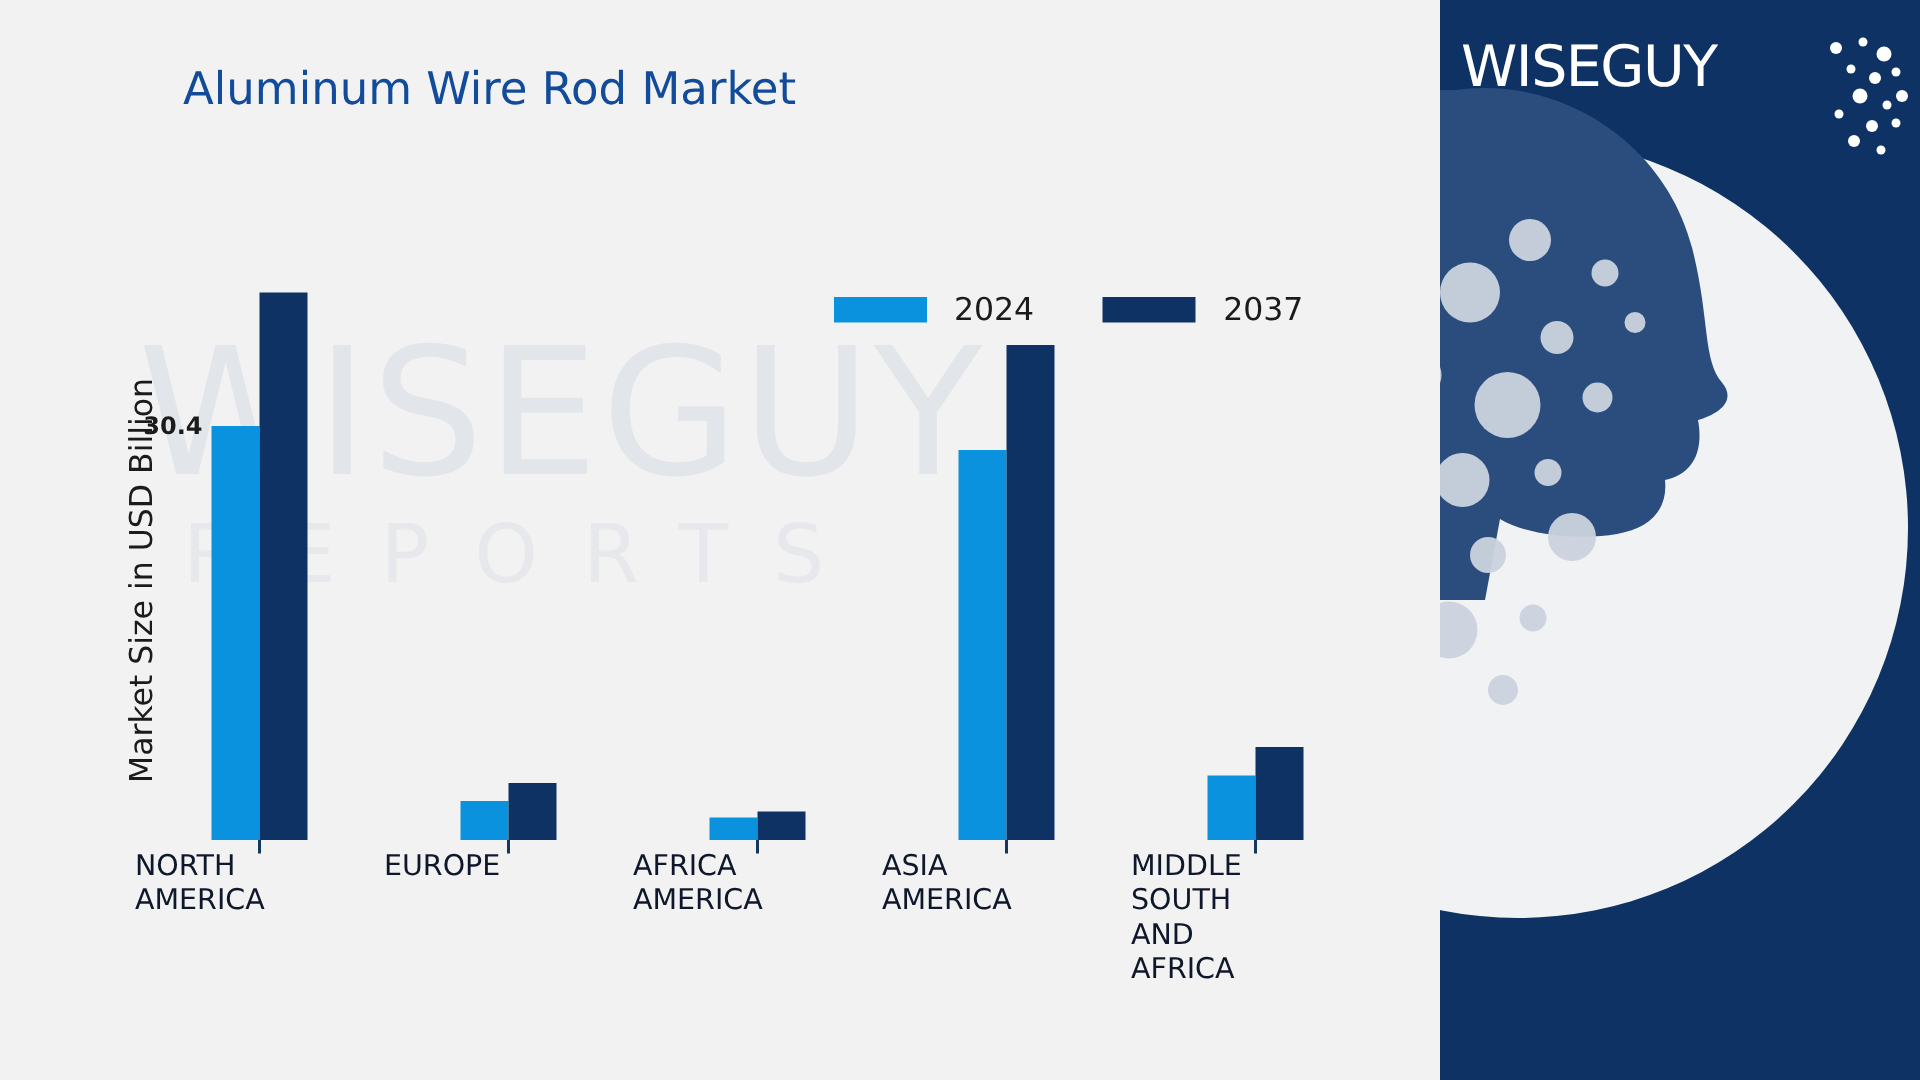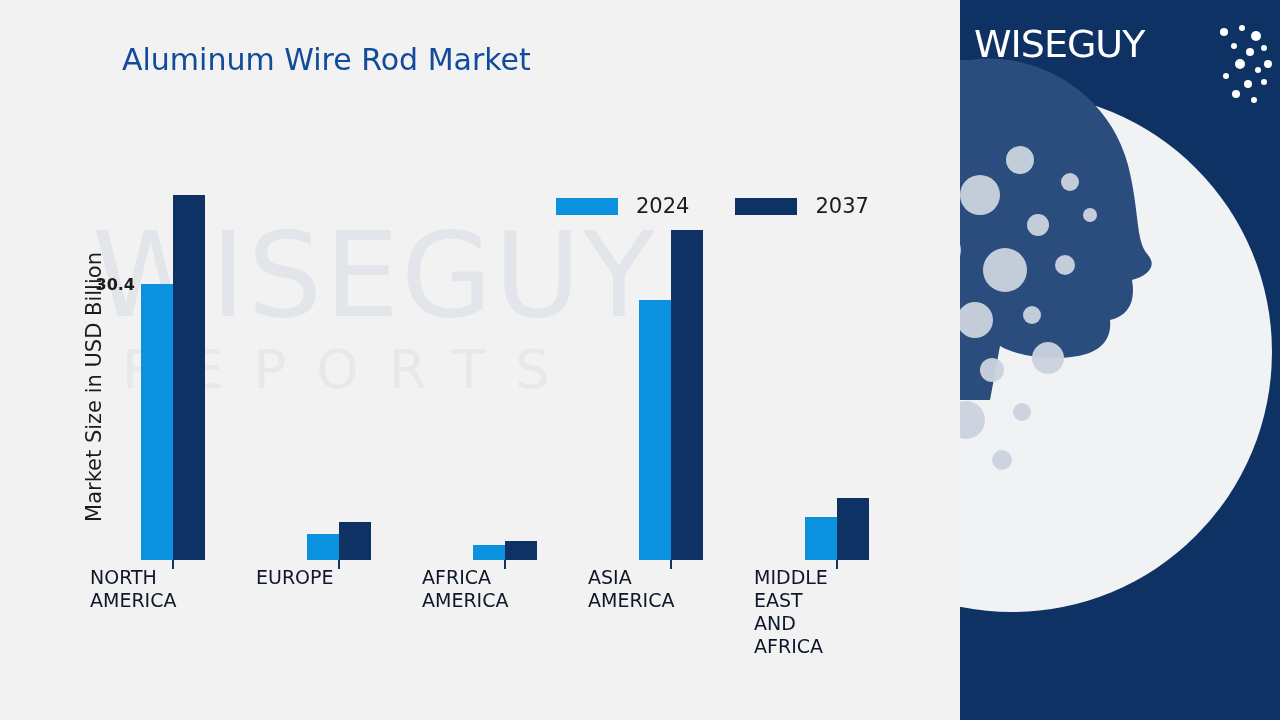--- a/index.html
+++ b/index.html
@@ -262,17 +262,17 @@
     <div class="cat">
       <div>AFRICA</div>
       <div>AMERICA</div>
     </div>
     <div class="cat">
       <div>ASIA</div>
       <div>AMERICA</div>
     </div>
     <div class="cat">
       <div>MIDDLE</div>
-      <div>EAST</div>
+      <div>SOUTH</div>
       <div>AND</div>
       <div>AFRICA</div>
     </div>
   </div>
 
 </body></html>

